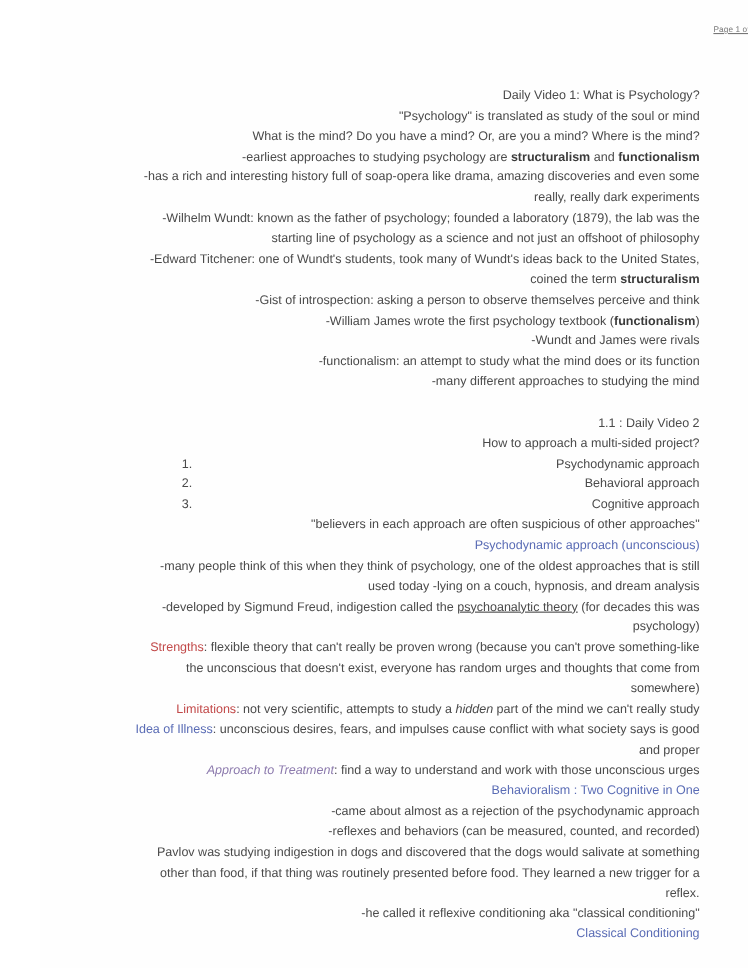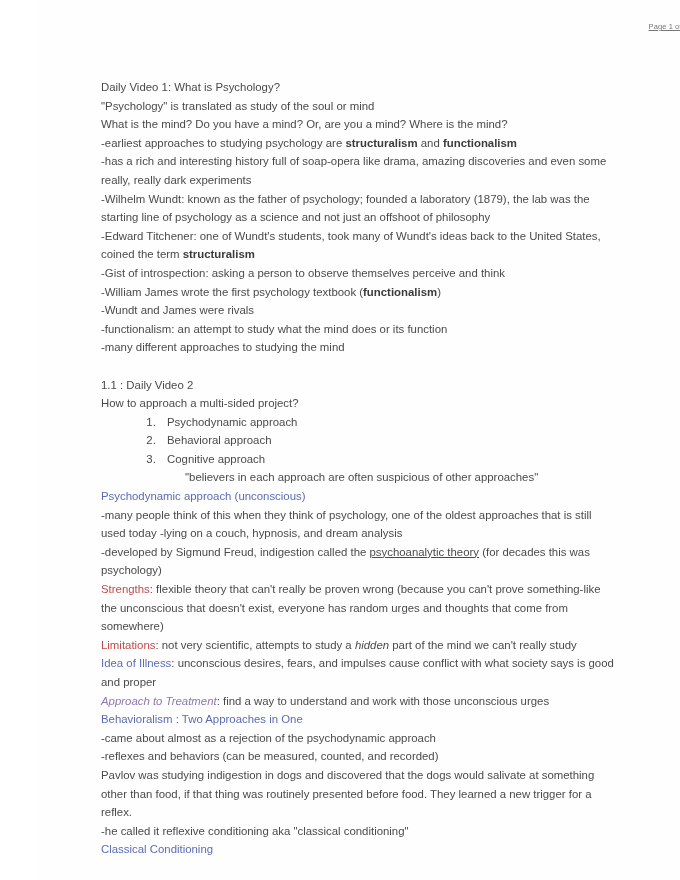--- a/index.html
+++ b/index.html
@@ -34,25 +34,26 @@
     color: #777777;
     text-decoration: underline;
     letter-spacing: 0.1px;
     white-space: nowrap;
   }
 
   
   .doc-body {
     position: absolute;
     top: 78px;
-    left: 65px;
+    left: 84px;
     width: 516px;
     font-size: 11.4px;
     line-height: 18.6px;
     color: #4a4a4a;
+    text-align: right;
   }
 
   .line {
     white-space: normal;
   }
 
   .para {
     margin: 0;
     padding: 0;
   }
@@ -137,21 +138,21 @@
     <div class="para line"><span>-developed by Sigmund Freud, indigestion called the </span><span class="ul">psychoanalytic theory</span><span> (for decades this was psychology)</span></div>
 
     <div class="para line"><span class="c-red">Strengths</span><span>: flexible theory that can't really be proven wrong (because you can't prove something-like the unconscious that doesn't exist, everyone has random urges and thoughts that come from somewhere)</span></div>
 
     <div class="para line"><span class="c-red">Limitations</span><span>: not very scientific, attempts to study a </span><i>hidden</i><span> part of the mind we can't really study</span></div>
 
     <div class="para line"><span class="c-blue">Idea of Illness</span><span>: unconscious desires, fears, and impulses cause conflict with what society says is good and proper</span></div>
 
     <div class="para line"><span class="c-purple">Approach to Treatment</span><span>: find a way to understand and work with those unconscious urges</span></div>
 
-    <div class="para line c-blue">Behavioralism : Two Approaches in One</div>
+    <div class="para line c-blue">Behavioralism : Two Cognitive in One</div>
 
     <div class="para line">-came about almost as a rejection of the psychodynamic approach</div>
 
     <div class="para line">-reflexes and behaviors (can be measured, counted, and recorded)</div>
 
 
     <div class="para line">Pavlov was studying indigestion in dogs and discovered that the dogs would salivate at something other than food, if that thing was routinely presented before food. They learned a new trigger for a reflex.</div>
 
     <div class="para line">-he called it reflexive conditioning aka "classical conditioning"</div>
 

